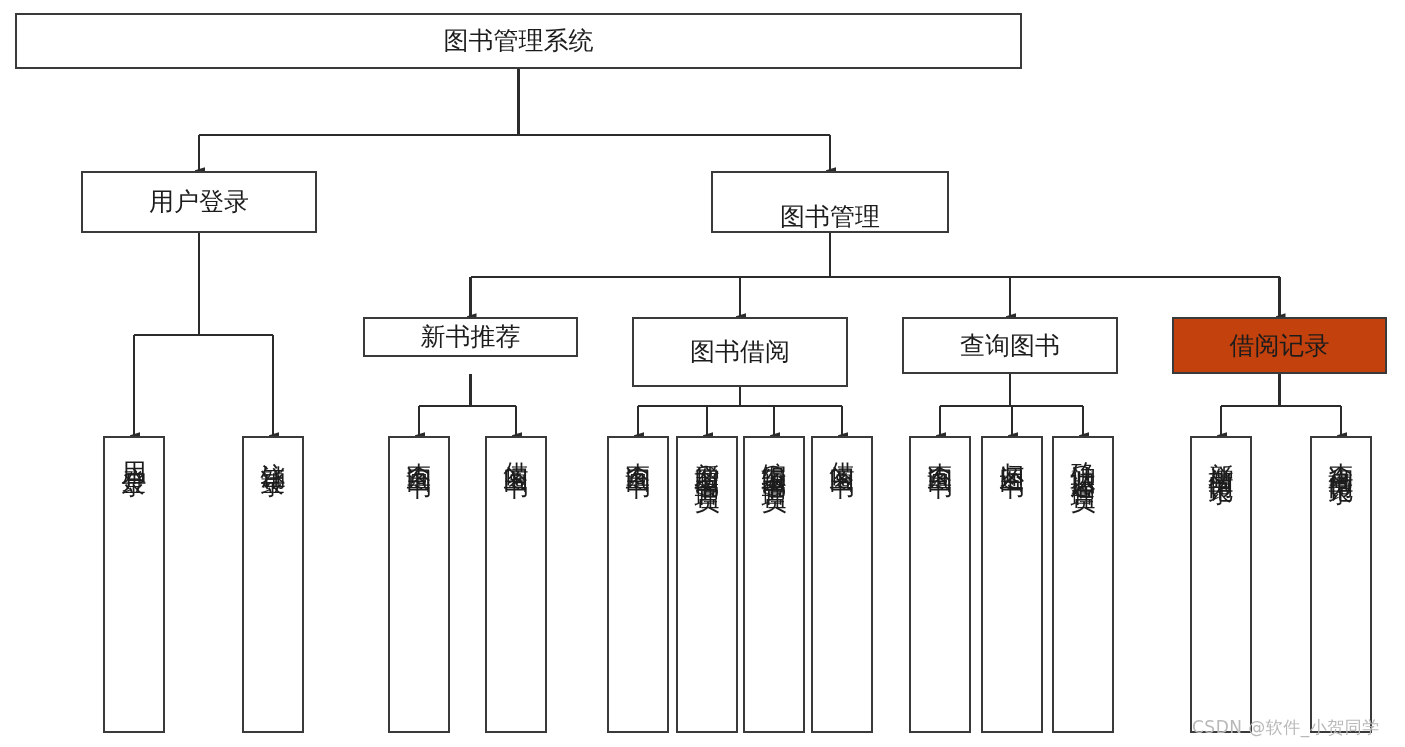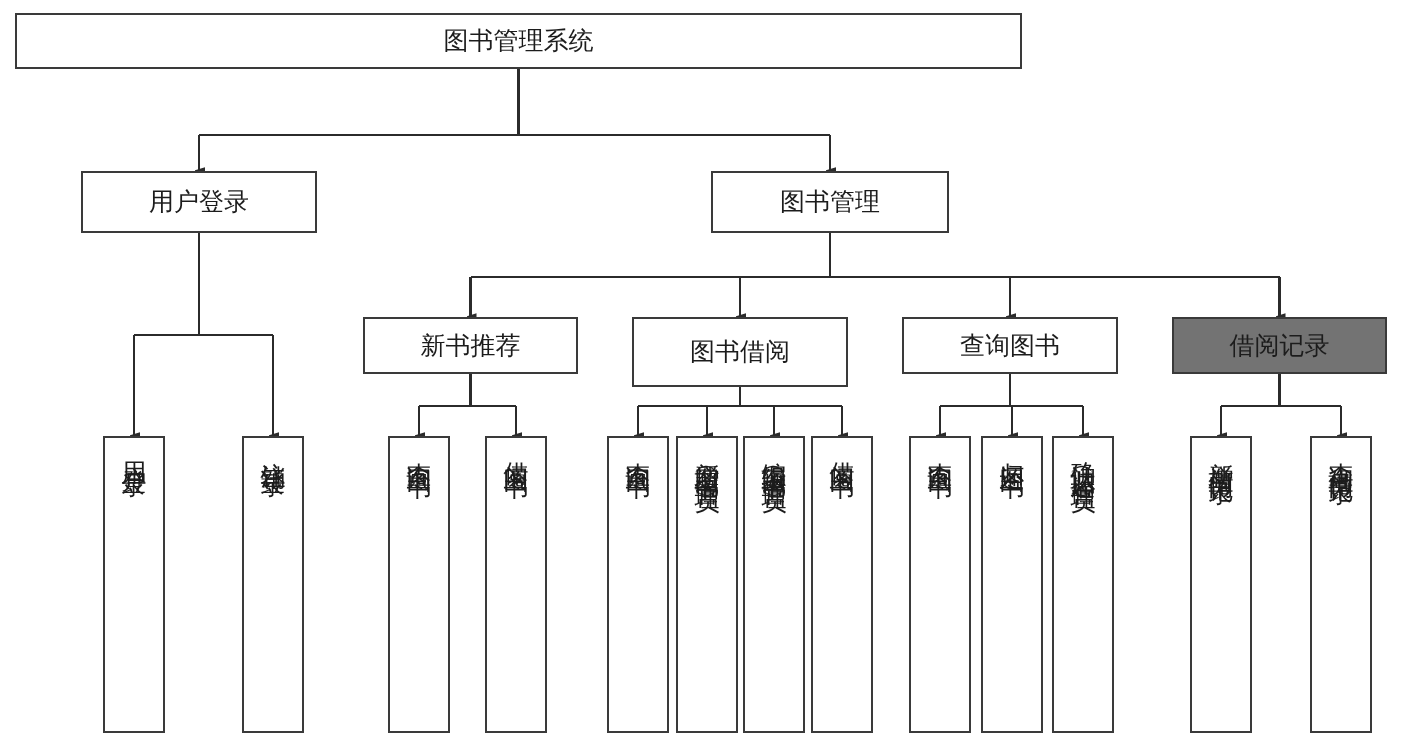--- a/index.html
+++ b/index.html
@@ -120,33 +120,33 @@
         <line x1="1341" y1="406" x2="1341" y2="436" stroke="#2b2b2b" stroke-width="2.6" shape-rendering="crispEdges" marker-end="url(#arrowhead)"></line>
       </g>
   </svg>
   <div id="node-layer">
       <div class="node-box level-root" style="left: 15px; top: 13px; width: 1007px; height: 56px; border-color: rgb(58, 58, 58); background: rgb(255, 255, 255);">
         <span class="node-label" style="color: rgb(28, 28, 28);">图书管理系统</span>
       </div>
       <div class="node-box level-2" style="left: 81px; top: 171px; width: 236px; height: 62px; border-color: rgb(58, 58, 58); background: rgb(255, 255, 255);">
         <span class="node-label" style="color: rgb(28, 28, 28);">用户登录</span>
       </div>
-      <div class="node-box level-2" style="left: 711px; top: 171px; width: 238px; height: 62px; border-color: rgb(58, 58, 58); background: rgb(255, 255, 255);">
+      <div class="node-box level-2" style="left: 711px; top: 171px; width: 238px; height: 62px; border-color: rgb(58, 58, 58); background: rgb(255, 255, 255); align-items: flex-end;">
         <span class="node-label" style="color: rgb(28, 28, 28);">图书管理</span>
       </div>
-      <div class="node-box level-3" style="left: 363px; top: 317px; width: 215px; height: 57px; border-color: rgb(58, 58, 58); background: rgb(255, 255, 255);">
+      <div class="node-box level-3" style="left: 363px; top: 317px; width: 215px; height: 40px; border-color: rgb(58, 58, 58); background: rgb(255, 255, 255);">
         <span class="node-label" style="color: rgb(28, 28, 28);">新书推荐</span>
       </div>
       <div class="node-box level-3" style="left: 632px; top: 317px; width: 216px; height: 70px; border-color: rgb(58, 58, 58); background: rgb(255, 255, 255);">
         <span class="node-label" style="color: rgb(28, 28, 28);">图书借阅</span>
       </div>
       <div class="node-box level-3" style="left: 902px; top: 317px; width: 216px; height: 57px; border-color: rgb(58, 58, 58); background: rgb(255, 255, 255);">
         <span class="node-label" style="color: rgb(28, 28, 28);">查询图书</span>
       </div>
-      <div class="node-box level-3" style="left: 1172px; top: 317px; width: 215px; height: 57px; border-color: rgb(58, 58, 58); background: #737373;">
+      <div class="node-box level-3" style="left: 1172px; top: 317px; width: 215px; height: 57px; border-color: rgb(58, 58, 58); background: #c2410c;">
         <span class="node-label" style="color: rgb(28, 28, 28);">借阅记录</span>
       </div>
       <div class="node-box level-leaf" style="left: 103px; top: 436px; width: 62px; height: 297px; border-color: rgb(58, 58, 58); background: rgb(255, 255, 255);">
         <span class="node-label" style="color: rgb(28, 28, 28);">用户登录</span>
       </div>
       <div class="node-box level-leaf" style="left: 242px; top: 436px; width: 62px; height: 297px; border-color: rgb(58, 58, 58); background: rgb(255, 255, 255);">
         <span class="node-label" style="color: rgb(28, 28, 28);">注销登录</span>
       </div>
       <div class="node-box level-leaf" style="left: 388px; top: 436px; width: 62px; height: 297px; border-color: rgb(58, 58, 58); background: rgb(255, 255, 255);">
         <span class="node-label" style="color: rgb(28, 28, 28);">查询图书</span>
@@ -175,13 +175,14 @@
       <div class="node-box level-leaf" style="left: 1052px; top: 436px; width: 62px; height: 297px; border-color: rgb(58, 58, 58); background: rgb(255, 255, 255);">
         <span class="node-label" style="color: rgb(28, 28, 28);">确认归还（管理员）</span>
       </div>
       <div class="node-box level-leaf" style="left: 1190px; top: 436px; width: 62px; height: 297px; border-color: rgb(58, 58, 58); background: rgb(255, 255, 255);">
         <span class="node-label" style="color: rgb(28, 28, 28);">新增借阅记录</span>
       </div>
       <div class="node-box level-leaf" style="left: 1310px; top: 436px; width: 62px; height: 297px; border-color: rgb(58, 58, 58); background: rgb(255, 255, 255);">
         <span class="node-label" style="color: rgb(28, 28, 28);">查询借阅记录</span>
       </div>
     </div>
+  <div class="watermark" style="left: 1192px; top: 716px; color: rgb(185, 185, 185);">CSDN @软件_小贺同学</div>
 </div>
 
 </body></html>

